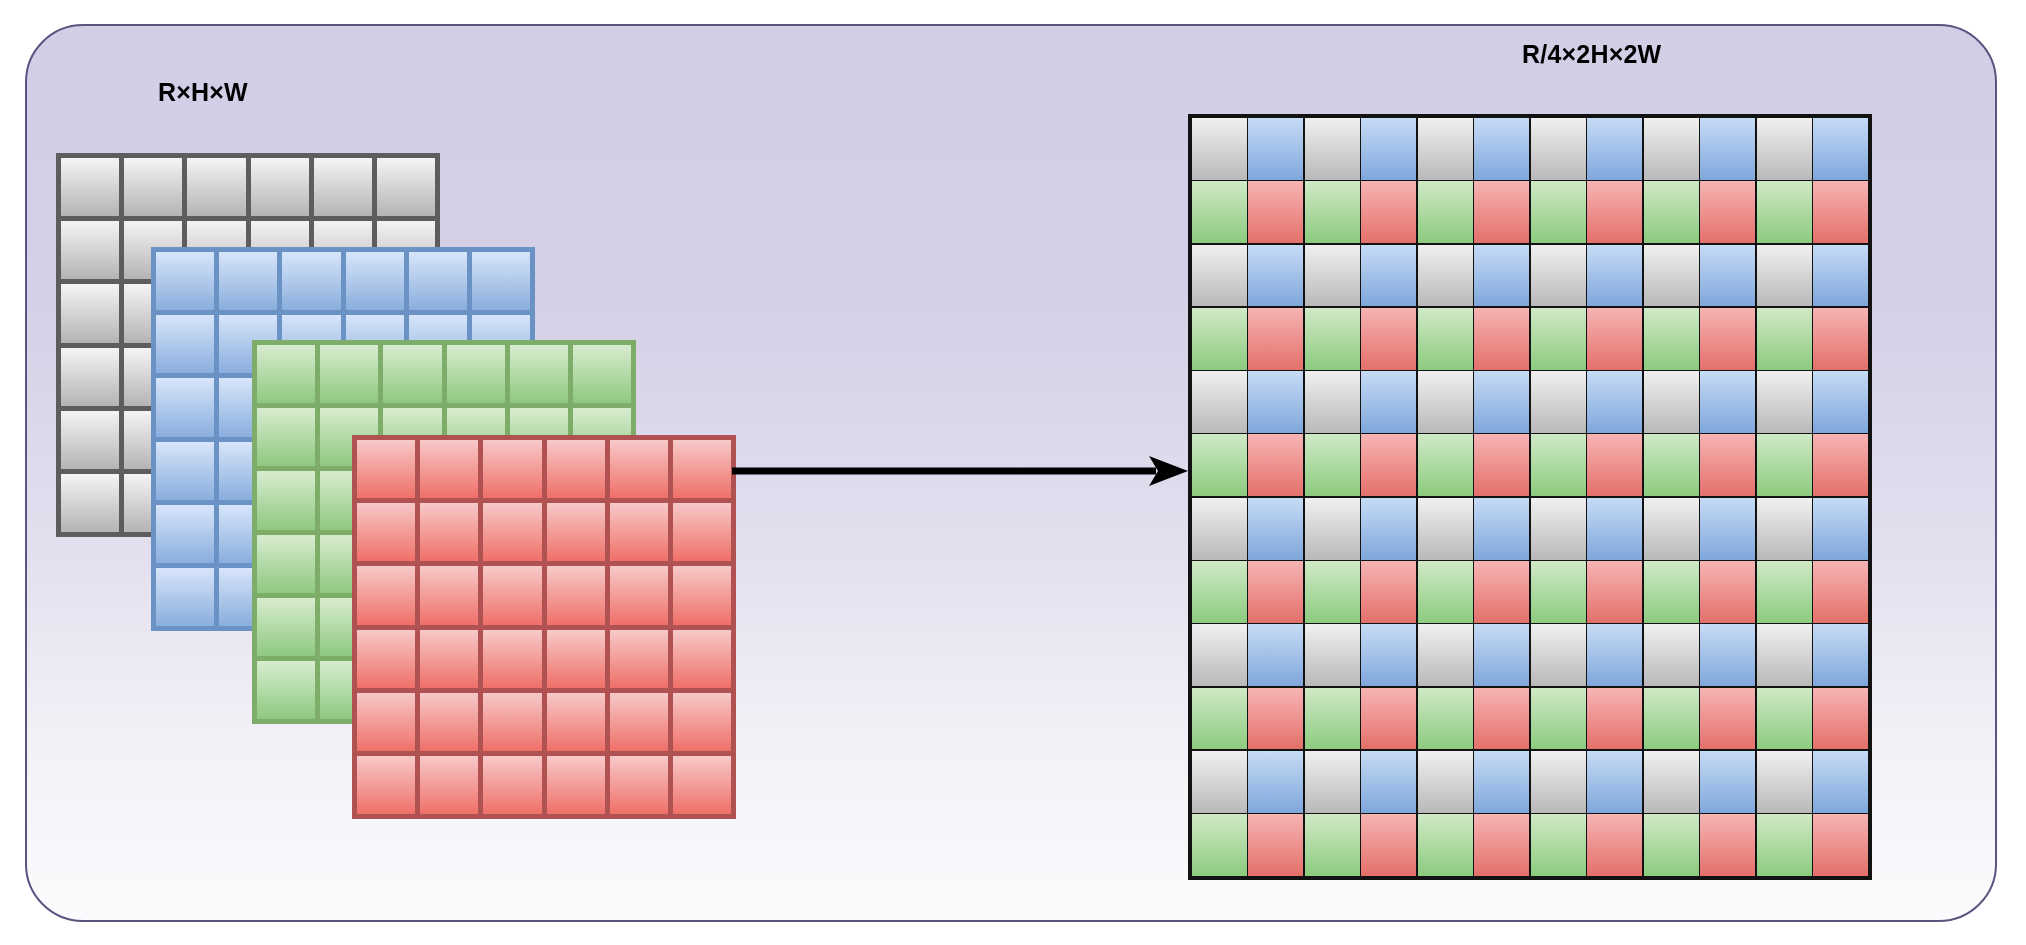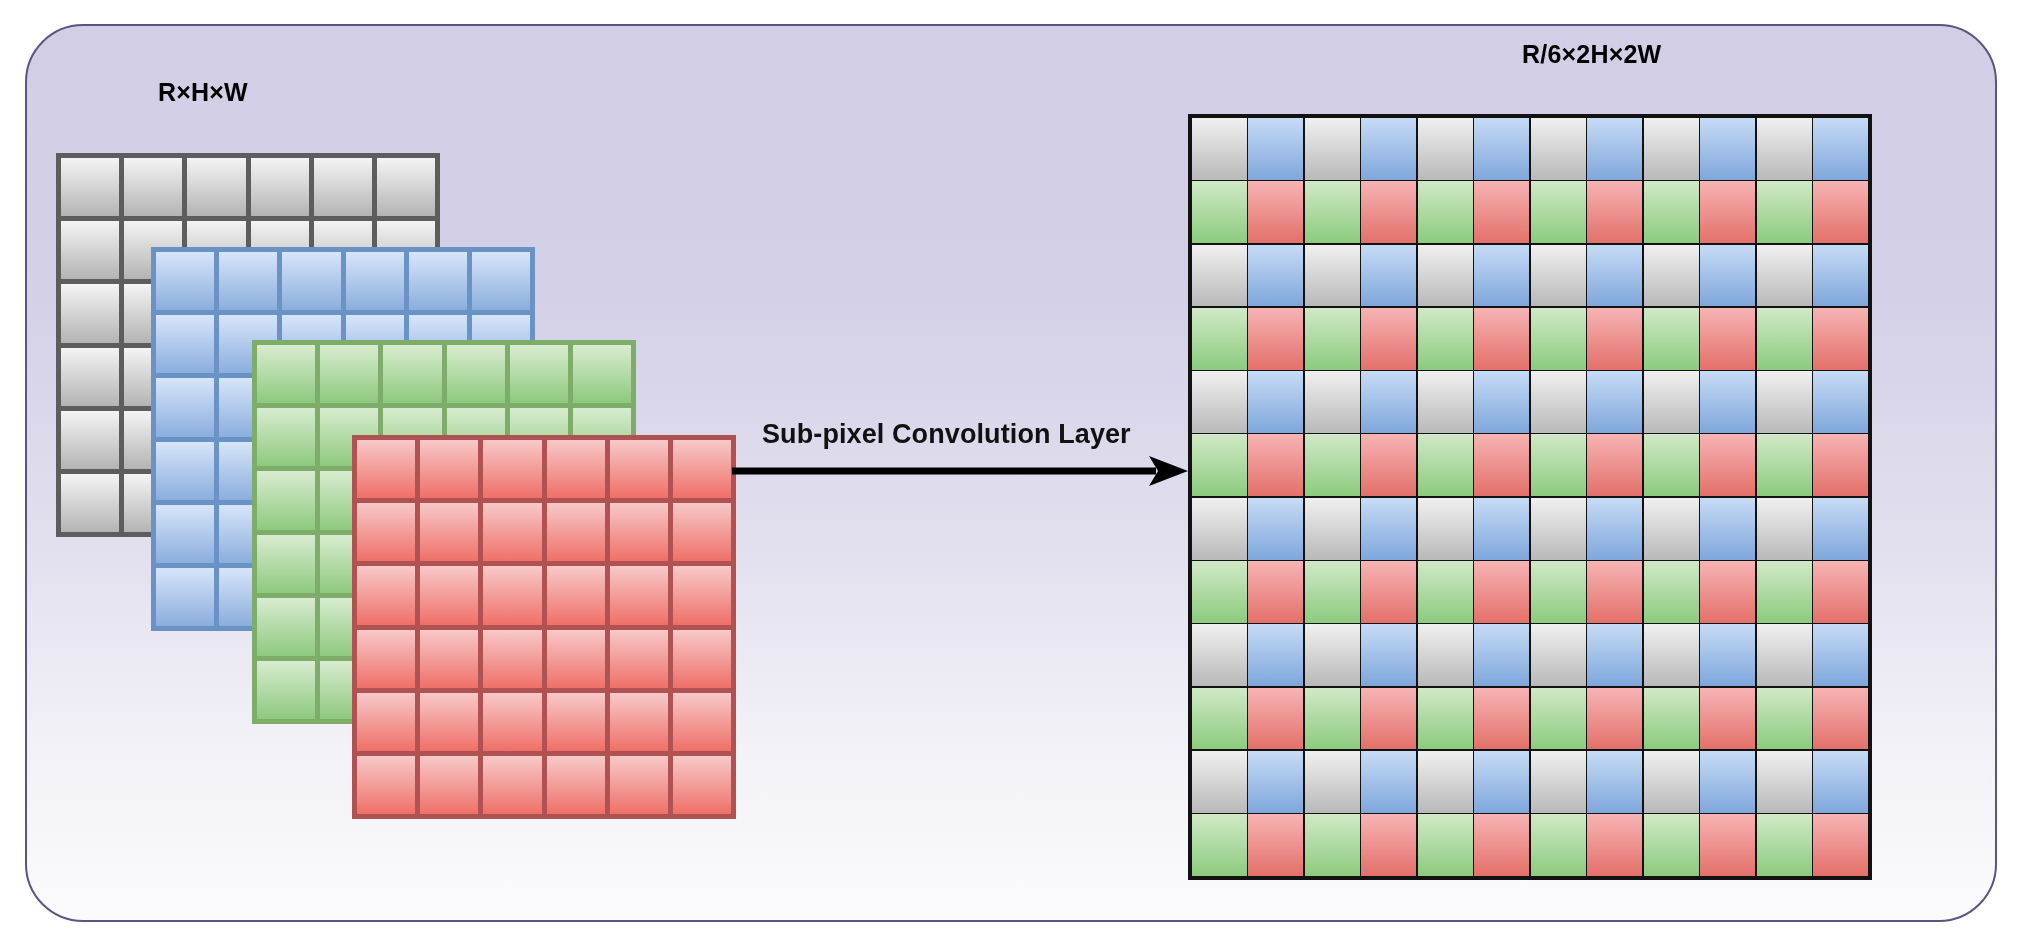--- a/index.html
+++ b/index.html
@@ -120,21 +120,21 @@
 </style>
 </head>
 <body>
 
 <div id="stage">
 
   <div id="panel"></div>
 
   <div class="caption" id="label-input">R×H×W</div>
 
-  <div class="caption" id="label-output">R/6×2H×2W</div>
+  <div class="caption" id="label-output">R/4×2H×2W</div>
 
   <div id="input-stack">
     <div class="layer layer-gray">
         <div class="cell"></div>
         <div class="cell"></div>
         <div class="cell"></div>
         <div class="cell"></div>
         <div class="cell"></div>
         <div class="cell"></div>
         <div class="cell"></div>
@@ -277,21 +277,20 @@
         <div class="cell"></div>
         <div class="cell"></div>
         <div class="cell"></div>
         <div class="cell"></div>
         <div class="cell"></div>
         <div class="cell"></div>
         <div class="cell"></div>
       </div>
   </div>
 
-  <div id="arrow-label">Sub-pixel Convolution Layer</div>
 
   <svg id="arrow" viewBox="0 0 460 46">
     <line x1="2" y1="23" x2="426" y2="23" stroke="#000000" stroke-width="7"></line>
     <polygon points="419,8 458,23 419,38 428,23" fill="#000000"></polygon>
   </svg>
 
   <div id="output-grid">
       <div class="ocell c-gray"></div>
       <div class="ocell c-blue"></div>
       <div class="ocell c-gray"></div>

